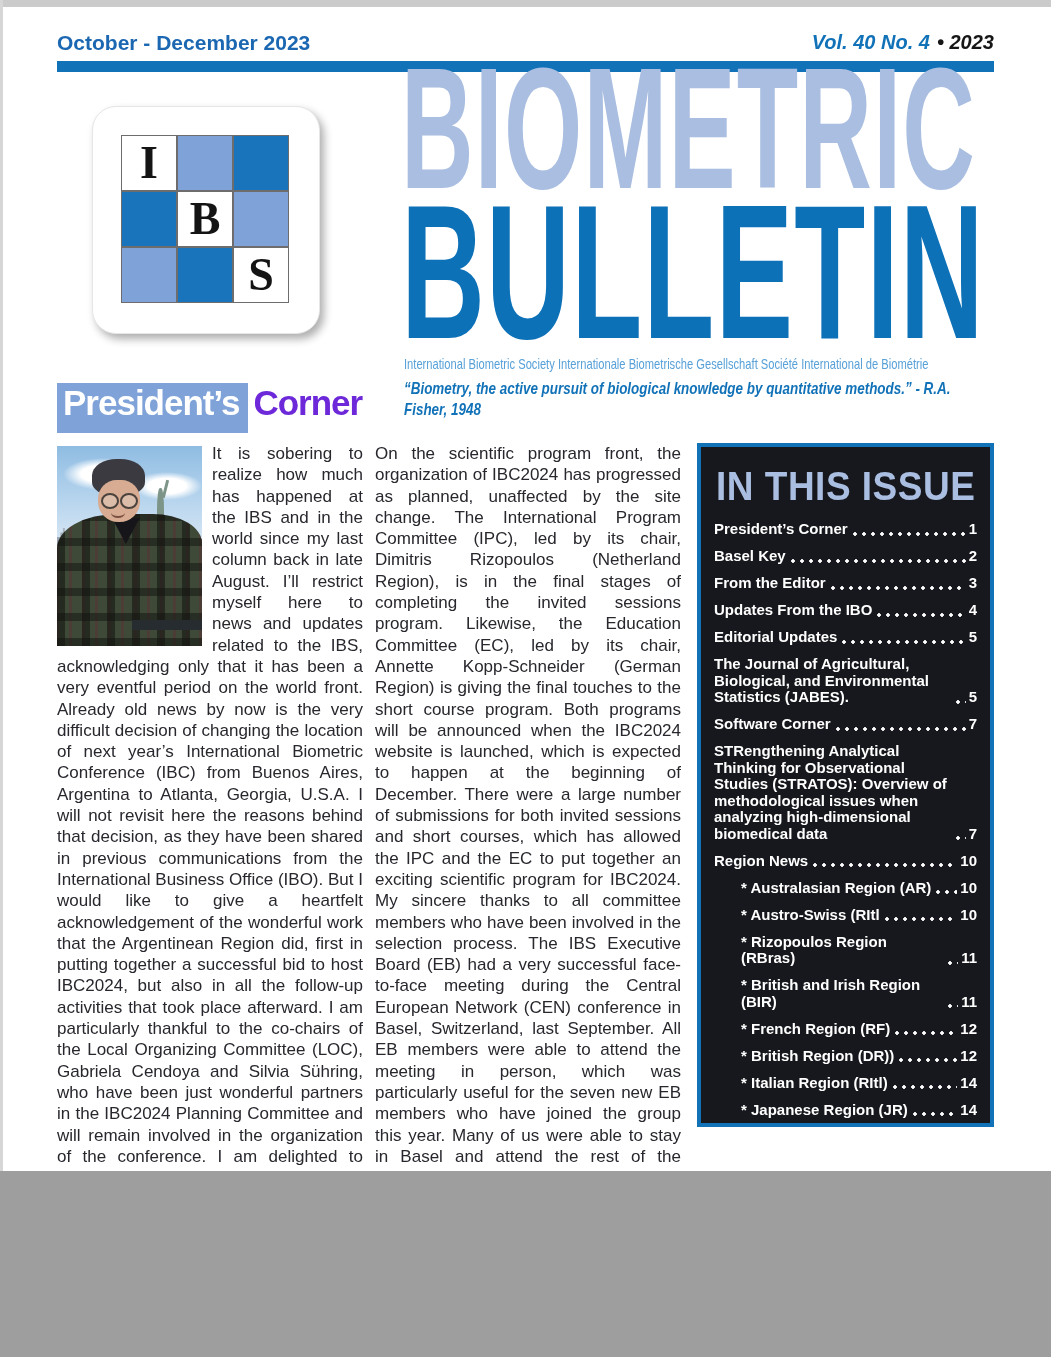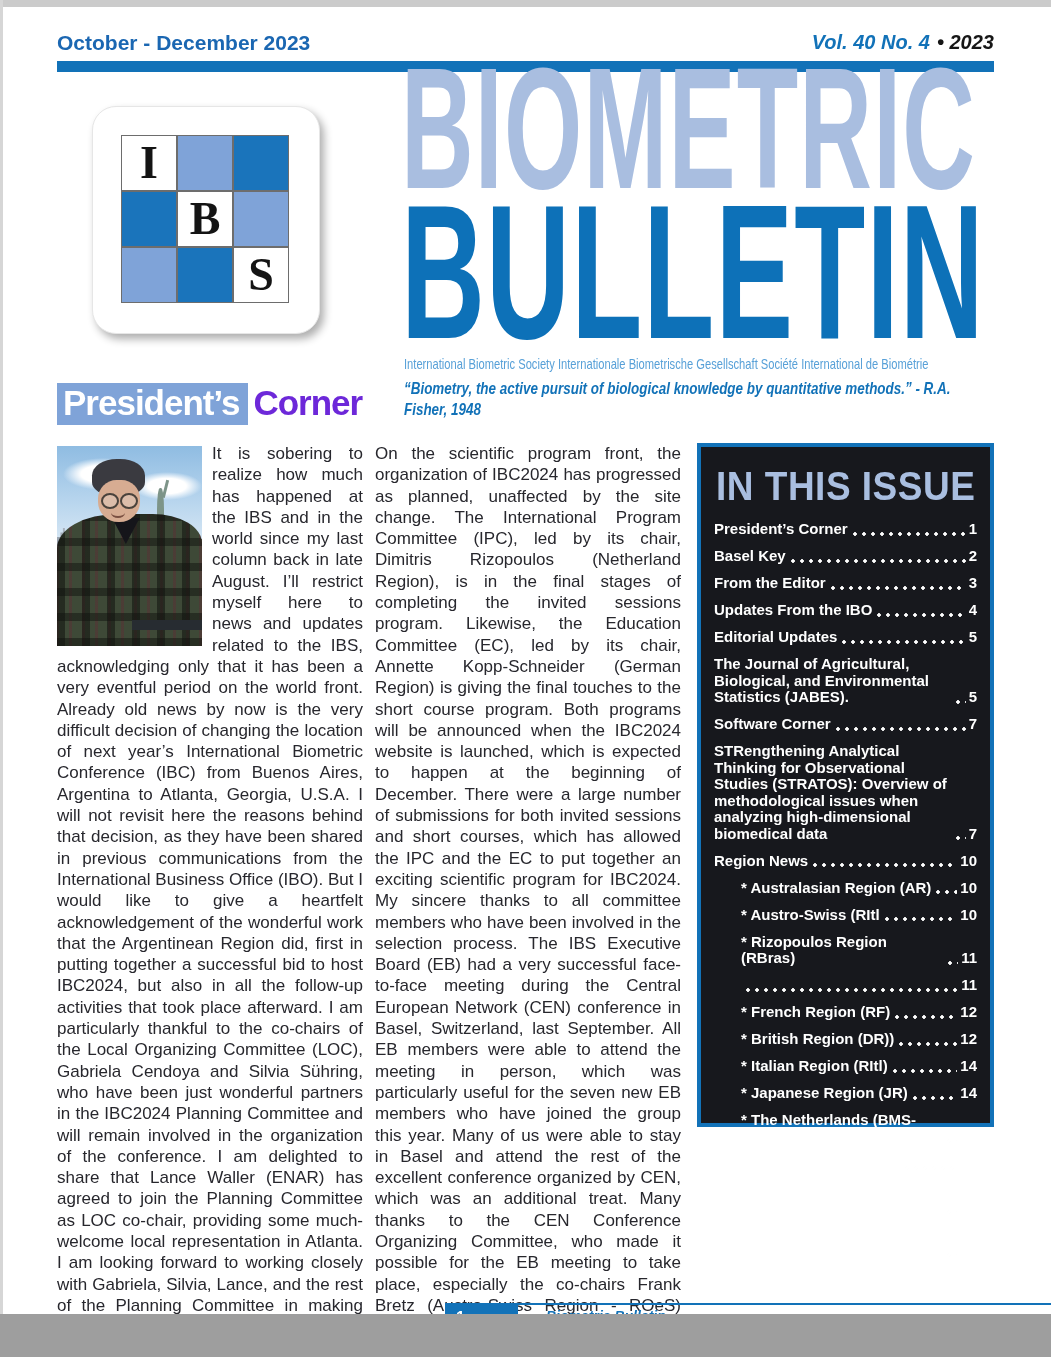--- a/index.html
+++ b/index.html
@@ -1,16 +1,16 @@
 <!DOCTYPE html>
 <html><head>
 <meta charset="utf-8">
 <style>
   html,body{margin:0;padding:0;background:#9e9e9e;}
-  .page{position:relative;width:1051px;height:1314px;background:#ffffff;overflow:hidden;
+  .page{position:relative;width:1051px;height:1171px;background:#ffffff;overflow:hidden;
         font-family:"Liberation Sans",sans-serif;margin:0 auto;}
   .scan-top{position:absolute;top:0;left:0;width:100%;height:7px;background:#cbcbcb;}
   .scan-left{position:absolute;top:0;left:0;width:3px;height:100%;background:#d6d6d6;}
 
   
   .issue-period{position:absolute;left:57px;top:31px;font-size:21px;font-weight:bold;color:#1b67b2;}
   .volume-line{position:absolute;right:57px;top:31px;font-size:20px;font-weight:bold;font-style:italic;color:#1272b8;white-space:nowrap;}
   .volume-line .year{color:#161616;margin-left:7px;}
   .header-rule{position:absolute;left:57px;top:61px;width:937px;height:11px;background:#1272b8;}
 
@@ -29,21 +29,21 @@
   .title-line{position:absolute;left:401px;white-space:nowrap;font-weight:bold;transform-origin:left top;letter-spacing:2px;}
   .title-1{top:42px;font-size:172px;line-height:172px;color:#a9bee0;transform:scaleX(0.585);}
   .title-2{top:176px;font-size:192px;line-height:192px;color:#0d71b8;transform:scaleX(0.605);}
   .masthead-subtitle{position:absolute;left:404px;top:356px;font-size:14.5px;color:#57a0d8;
                      white-space:nowrap;transform:scaleX(0.77);transform-origin:left top;}
   .masthead-quote{position:absolute;left:404px;top:378px;width:730px;font-size:17px;line-height:21px;
                   font-weight:bold;font-style:italic;color:#1272b8;transform:scaleX(0.79);transform-origin:left top;}
 
   
   .section-heading{position:absolute;left:57px;top:383px;font-size:35px;font-weight:bold;letter-spacing:-1px;line-height:40px;}
-  .section-heading .hl{background:#7fa3d8;color:#ffffff;padding:0 9px 3px 6px;}
+  .section-heading .hl{background:#7fa3d8;color:#ffffff;padding:0 9px 11px 6px;}
   .section-heading .rest{color:#6d28d9;margin-left:5px;}
 
   
   .col{position:absolute;top:443px;width:306px;font-size:17px;line-height:21.3px;
        text-align:justify;color:#27272d;}
   .col1{left:57px;}
   .col2{left:375px;}
   .col p{margin:0 0 21px 0;}
 
   
@@ -235,20 +235,21 @@
           <span class="toc-page">10</span>
         </div>
 
         <div class="toc-item indent">
           <span class="toc-label">* Rizopoulos Region (RBras)</span>
           <span class="toc-dots"></span>
           <span class="toc-page">11</span>
         </div>
 
         <div class="toc-item indent">
+          <span class="toc-label">* British and Irish Region (BIR)</span>
           <span class="toc-dots"></span>
           <span class="toc-page">11</span>
         </div>
 
         <div class="toc-item indent">
           <span class="toc-label">* French Region (RF)</span>
           <span class="toc-dots"></span>
           <span class="toc-page">12</span>
         </div>
 

